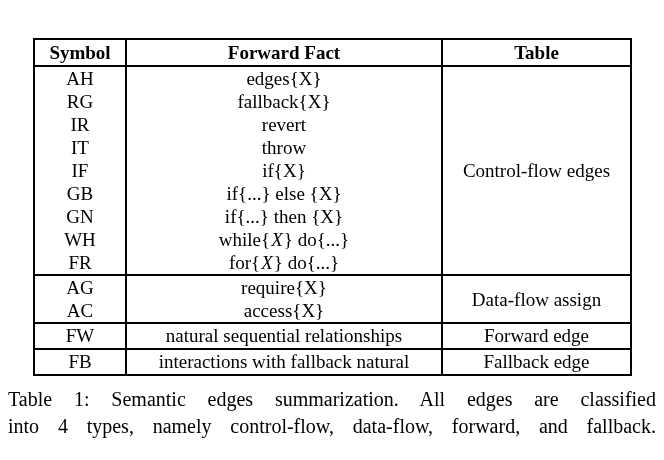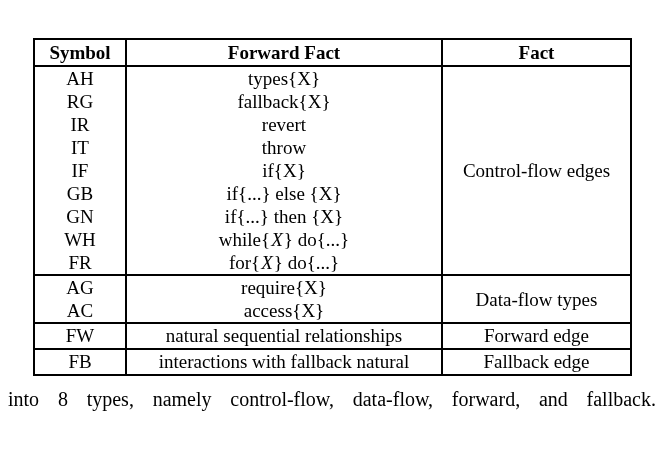--- a/index.html
+++ b/index.html
@@ -67,27 +67,27 @@
   <table class="sem-table">
     <colgroup>
       <col class="c-symbol">
         <col class="c-fact">
         <col class="c-type">
     </colgroup>
     <thead>
       <tr>
         <th>Symbol</th>
         <th>Forward Fact</th>
-        <th>Fact</th>
+        <th>Table</th>
       </tr>
     </thead>
     <tbody>
       <tr>
         <td>AH</td>
-        <td>types{X}</td>
+        <td>edges{X}</td>
         <td class="type-cell" rowspan="9">Control-flow edges</td>
       </tr>
       <tr>
         <td>RG</td>
         <td>fallback{X}</td>
       </tr>
       <tr>
         <td>IR</td>
         <td>revert</td>
       </tr>
@@ -111,36 +111,37 @@
         <td>WH</td>
         <td><span>while{</span><span class="mvar">X</span><span>} do{...}</span></td>
       </tr>
       <tr>
         <td>FR</td>
         <td><span>for{</span><span class="mvar">X</span><span>} do{...}</span></td>
       </tr>
       <tr class="section-start">
         <td>AG</td>
         <td>require{X}</td>
-        <td class="type-cell" rowspan="2">Data-flow types</td>
+        <td class="type-cell" rowspan="2">Data-flow assign</td>
       </tr>
       <tr>
         <td>AC</td>
         <td>access{X}</td>
       </tr>
       <tr class="section-start single">
         <td>FW</td>
         <td>natural sequential relationships</td>
         <td class="type-cell">Forward edge</td>
       </tr>
       <tr class="section-start single">
         <td>FB</td>
         <td>interactions with fallback natural</td>
         <td class="type-cell">Fallback edge</td>
       </tr>
     </tbody>
   </table>
 
   <div class="caption">
-    <div class="cap-line">into 8 types, namely control-flow, data-flow, forward, and fallback.</div>
+    <div class="cap-line">Table 1: Semantic edges summarization. All edges are classified</div>
+    <div class="cap-line">into 4 types, namely control-flow, data-flow, forward, and fallback.</div>
   </div>
 
 </div>
 
 </body></html>

